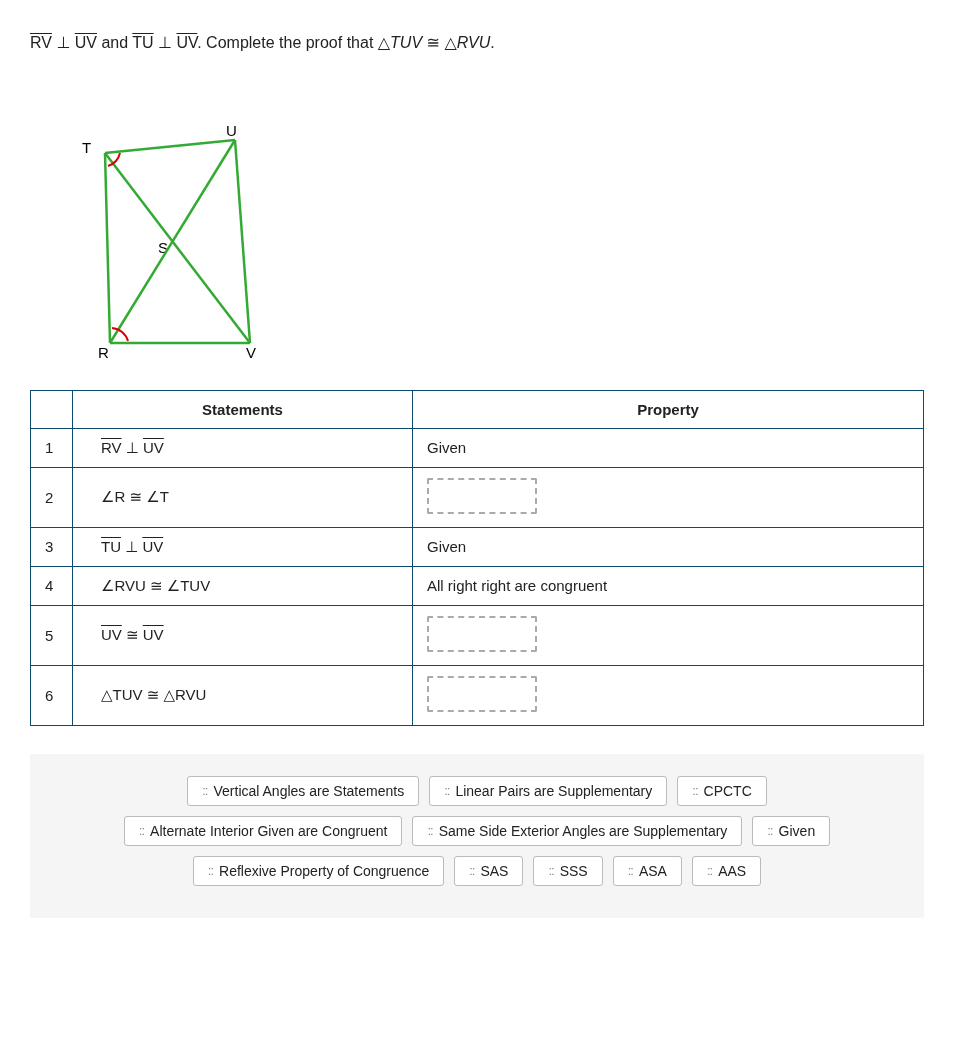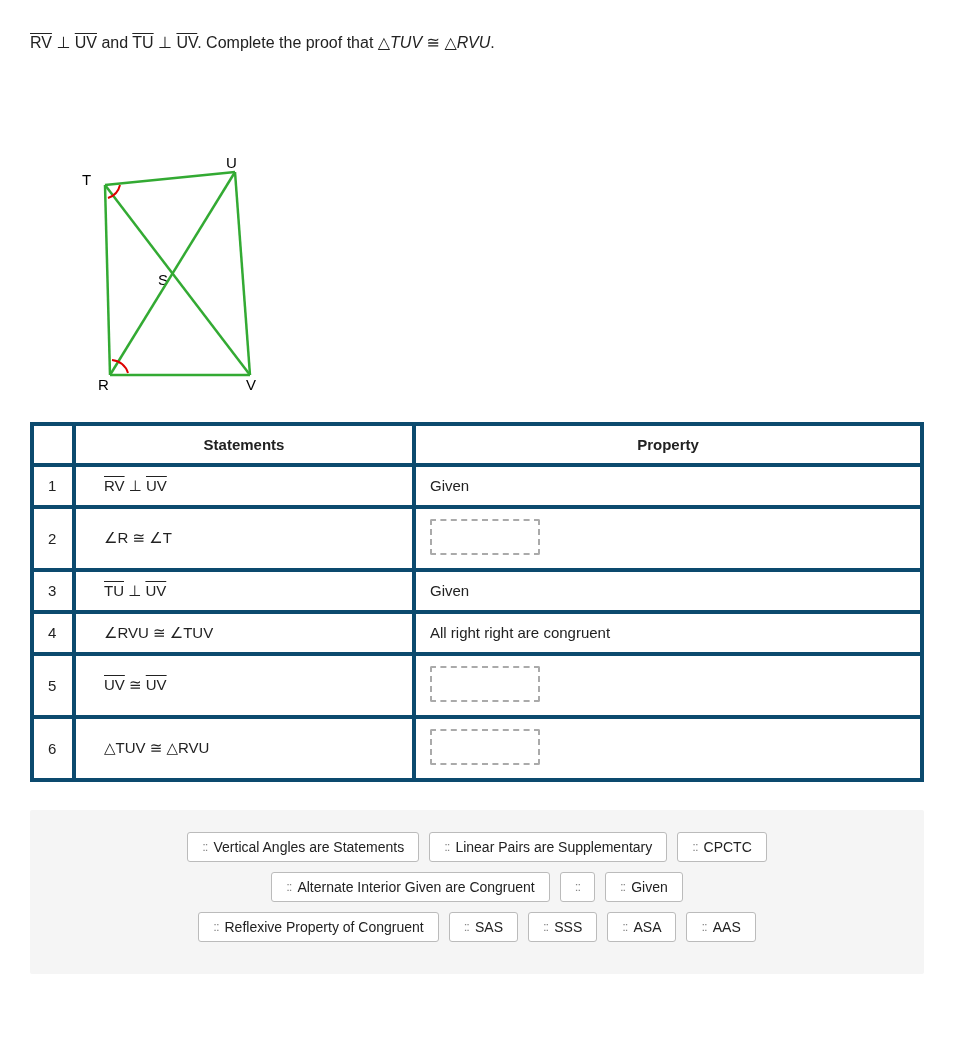--- a/index.html
+++ b/index.html
@@ -7,21 +7,21 @@
       font-family: Arial, sans-serif;
       font-size: 15px;
       background: #fff;
       color: #222;
       padding: 30px 30px 40px 30px;
       max-width: 954px;
     }
 
     .problem-statement {
       font-size: 16px;
-      margin-bottom: 34px;
+      margin-bottom: 2px;
       line-height: 1.6;
     }
 
     .overline { text-decoration: overline; }
     .math-italic { font-style: italic; }
 
     .diagram-container {
       margin-bottom: 22px;
       position: relative;
       width: 260px;
@@ -29,21 +29,21 @@
     }
 
     
     .proof-table {
       width: 100%;
       border-collapse: collapse;
       border: 1px solid #ccc;
       margin-bottom: 28px;
     }
     .proof-table th, .proof-table td {
-      border: 4px solid #0c4a6e;
+      border: 1px solid #0c4a6e;
       padding: 10px 14px;
       vertical-align: middle;
     }
     .proof-table thead th {
       background: #fff;
       font-weight: bold;
       font-size: 15px;
       padding: 10px 14px;
     }
     .proof-table td:first-child {
@@ -218,30 +218,31 @@
       <span>CPCTC</span>
     </div>
   </div>
   <div class="answer-bank-row">
     <div class="answer-chip">
       <span class="drag-icon">::</span>
       <span>Alternate Interior Given are Congruent</span>
     </div>
     <div class="answer-chip">
       <span class="drag-icon">::</span>
+      <span>Same Side Exterior Angles are Supplementary</span>
     </div>
     <div class="answer-chip">
       <span class="drag-icon">::</span>
       <span>Given</span>
     </div>
   </div>
   <div class="answer-bank-row">
     <div class="answer-chip">
       <span class="drag-icon">::</span>
-      <span>Reflexive Property of Congruent</span>
+      <span>Reflexive Property of Congruence</span>
     </div>
     <div class="answer-chip">
       <span class="drag-icon">::</span>
       <span>SAS</span>
     </div>
     <div class="answer-chip">
       <span class="drag-icon">::</span>
       <span>SSS</span>
     </div>
     <div class="answer-chip">

